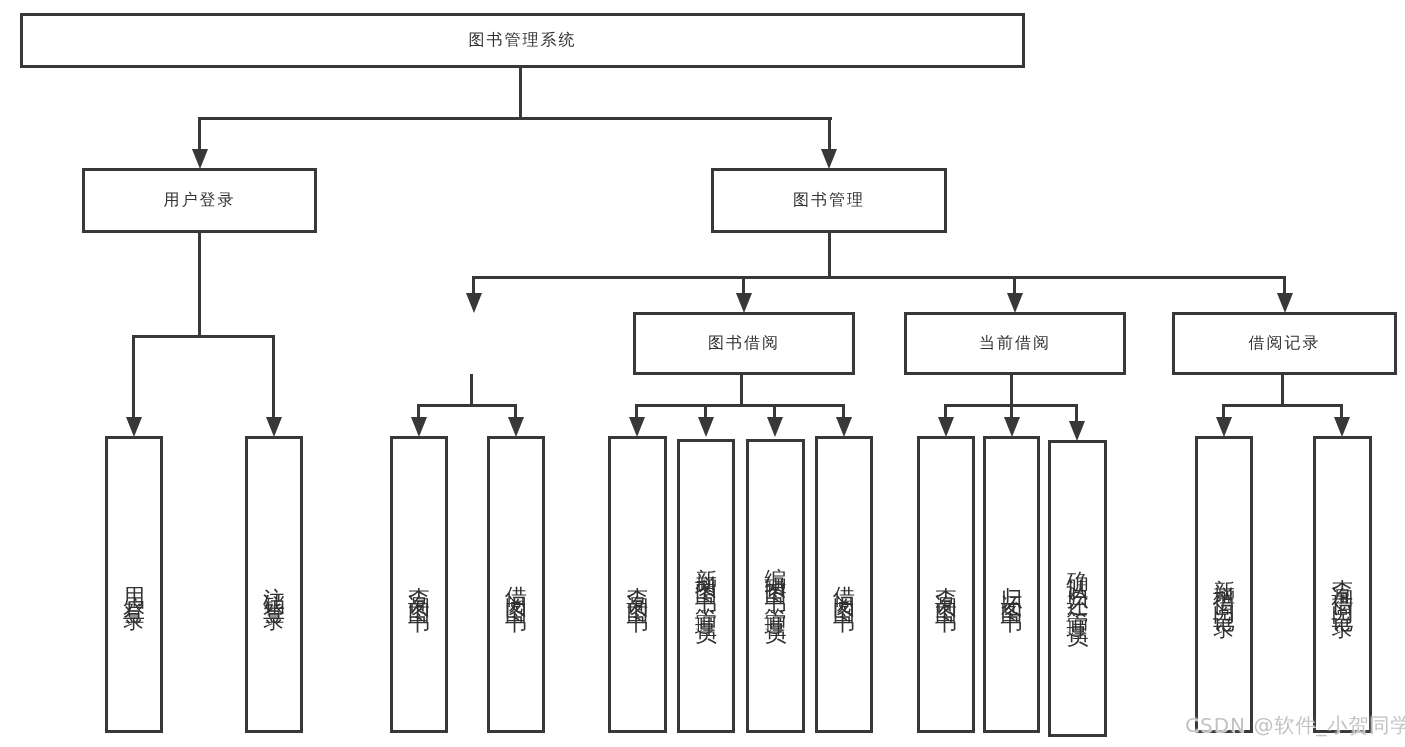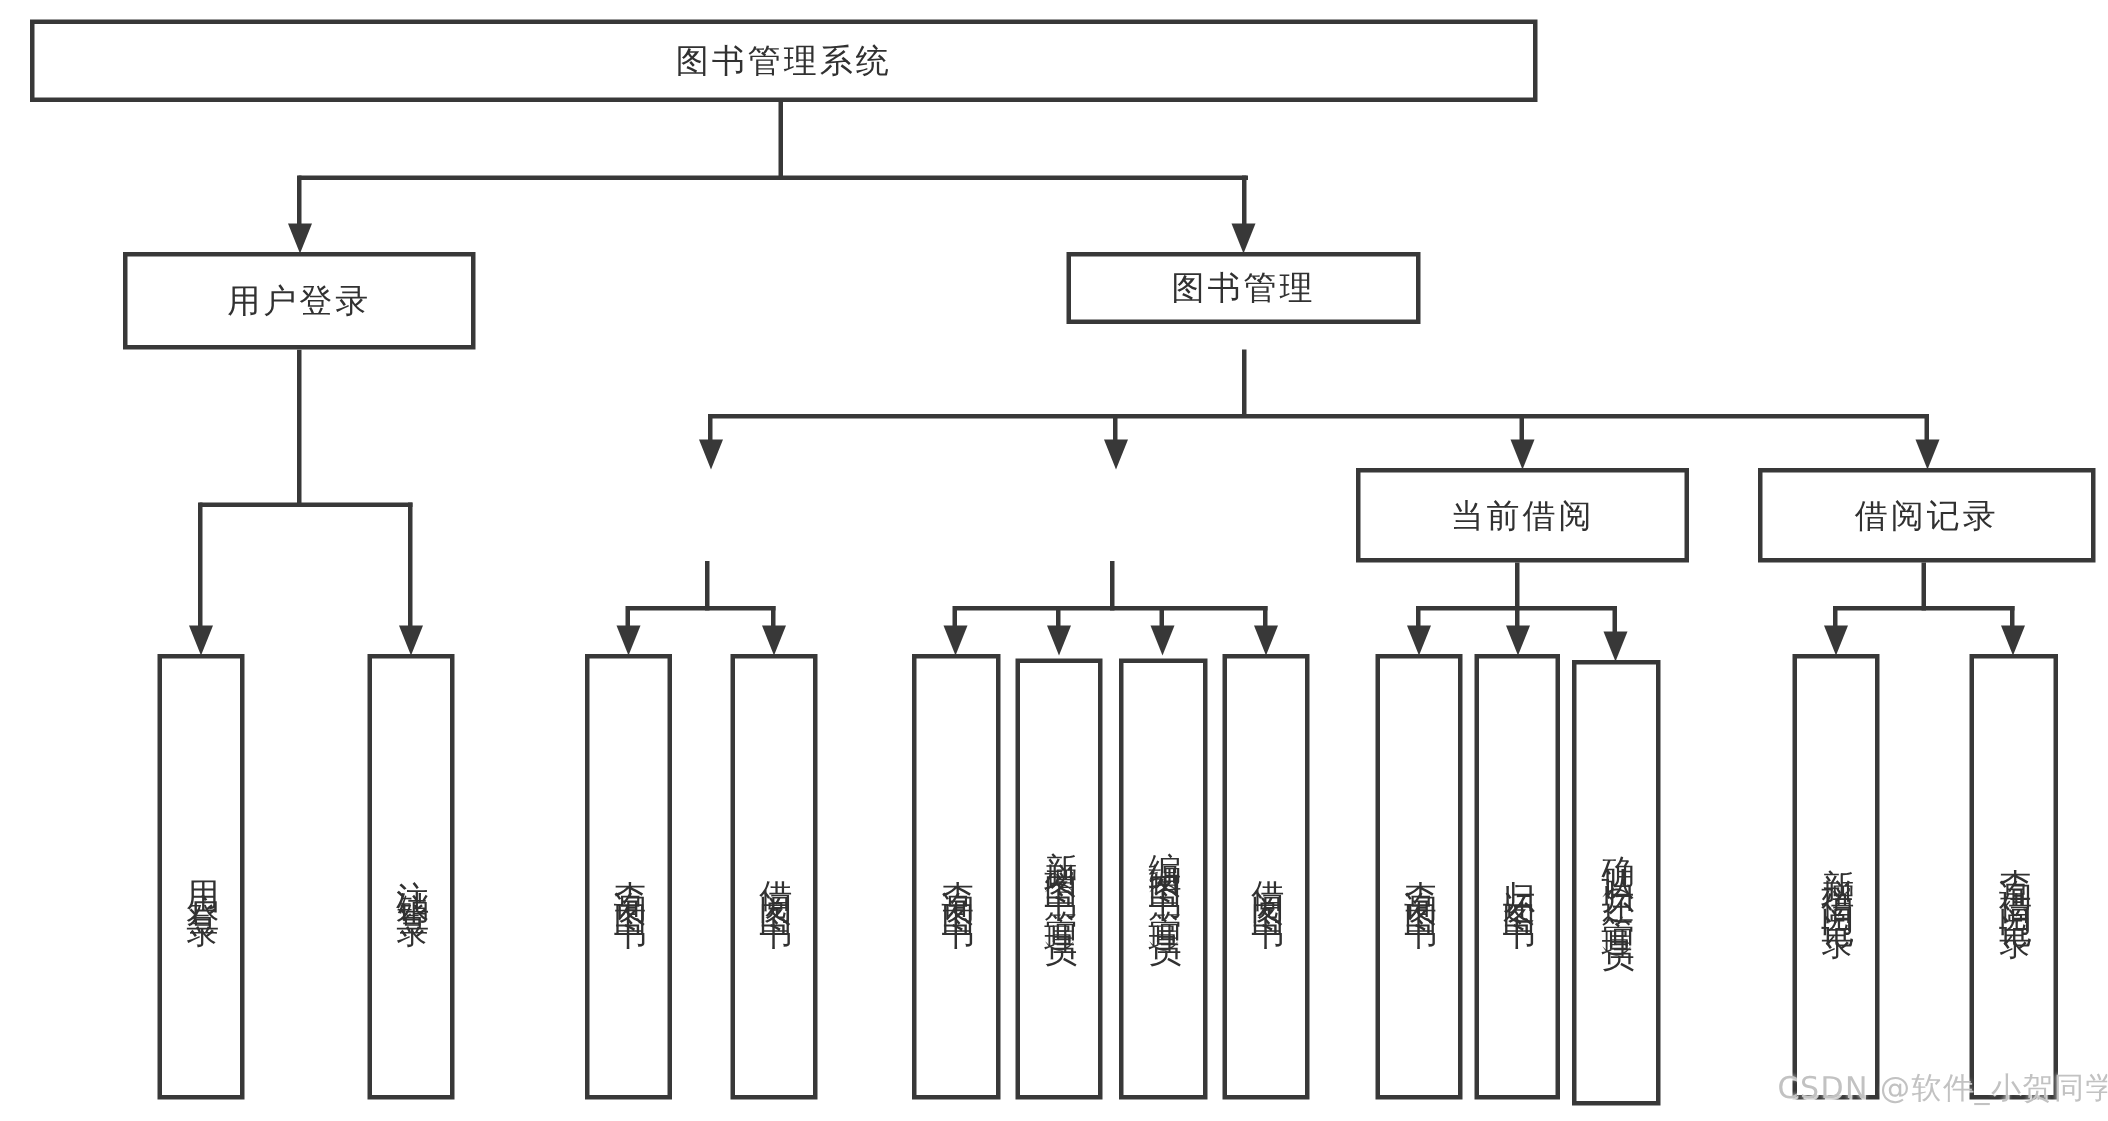--- a/index.html
+++ b/index.html
@@ -13,21 +13,21 @@
   .box {
     position:absolute;
     box-sizing:border-box;
     border:3px solid #383838;
     background:#ffffff;
     display:flex;
     align-items:center;
     justify-content:center;
     color:#313131;
   }
-  .hbox { font-size:22px; letter-spacing:2px; white-space:nowrap; }
+  .hbox { font-size:16px; letter-spacing:2px; white-space:nowrap; }
   .vbox { font-size:22px; }
   .vbox span {
     writing-mode:vertical-rl;
     text-orientation:mixed;
     letter-spacing:8px;
     line-height:1.1;
   }
   .ln { position:absolute; background:#383838; }
   .tri {
     position:absolute;
@@ -111,24 +111,27 @@
   <div class="ln" style="left:1340px;top:404px;width:3px;height:16px"></div>
   <div class="tri" style="left:1334px;top:417px"></div>
 
   <div class="box hbox" style="left:20px;top:13px;width:1005px;height:55px">
     <span>图书管理系统</span>
   </div>
 
   <div class="box hbox" style="left:82px;top:168px;width:235px;height:65px">
     <span>用户登录</span>
   </div>
-  <div class="box hbox" style="left:711px;top:168px;width:236px;height:48px">
+  <div class="box hbox" style="left:711px;top:168px;width:236px;height:65px">
     <span>图书管理</span>
   </div>
 
+  <div class="box hbox" style="left:633px;top:312px;width:222px;height:63px">
+    <span>图书借阅</span>
+  </div>
   <div class="box hbox" style="left:904px;top:312px;width:222px;height:63px">
     <span>当前借阅</span>
   </div>
   <div class="box hbox" style="left:1172px;top:312px;width:225px;height:63px">
     <span>借阅记录</span>
   </div>
 
   <div class="box vbox" style="left:105px;top:436px;width:58px;height:297px">
     <span>用户登录</span>
   </div>

